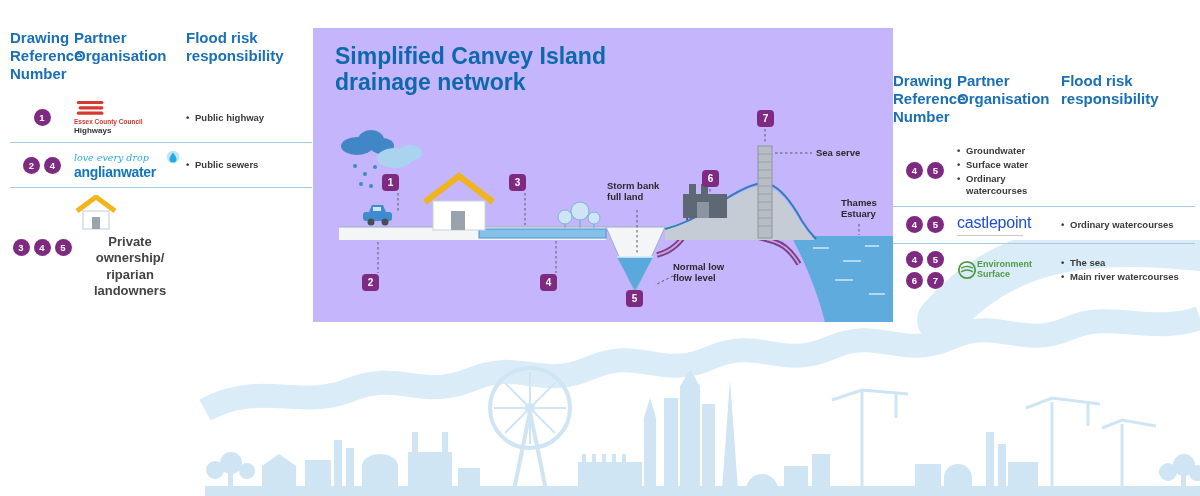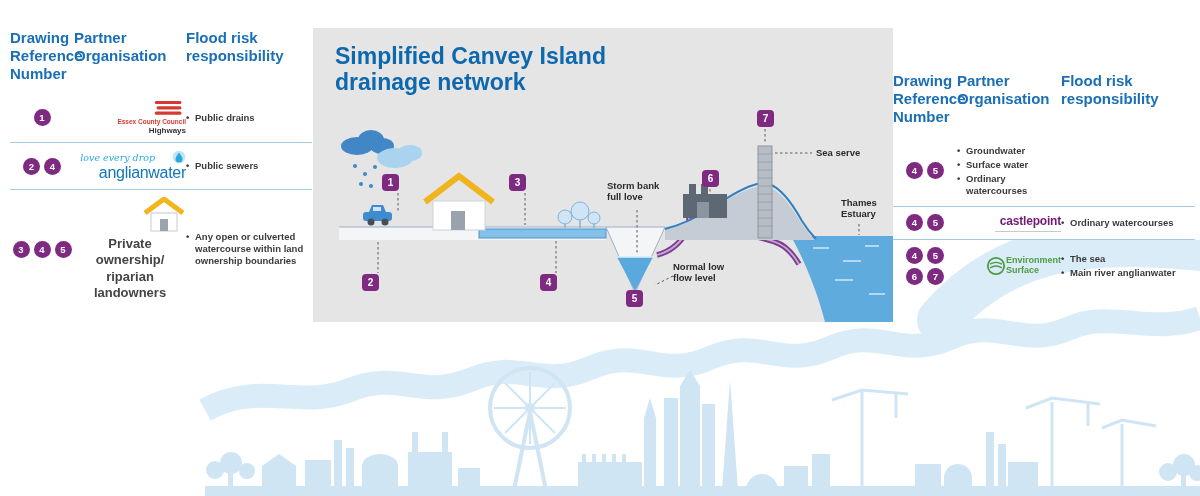--- a/index.html
+++ b/index.html
@@ -11,38 +11,38 @@
   .left-legend{left:10px;top:25px;width:302px}
   .right-legend{left:893px;top:68px;width:302px}
   .lrow{display:grid;grid-template-columns:64px 112px 126px;align-items:center;padding:7px 0}
   .right-legend .lrow{grid-template-columns:64px 104px 134px}
   .lrow.head{align-items:start;padding:4px 0 10px}
   .hcell{color:#1a6fb5;font-weight:bold;font-size:15px;line-height:1.2}
   .divider{border:none;border-top:1px solid #a6cbe4;margin:0}
   .refs{display:flex;gap:4px;flex-wrap:wrap;justify-content:center;align-content:center}
   .refs.two-by-two{width:44px;margin:0 auto}
   .badge{width:17px;height:17px;border-radius:50%;background:#7e2a80;color:#fff;font-size:9.5px;font-weight:bold;display:flex;align-items:center;justify-content:center}
-  .orgcell{display:flex;flex-direction:column;align-items:flex-end;justify-content:center;text-align:center}
+  .orgcell{display:flex;flex-direction:column;align-items:flex-start;justify-content:center;text-align:center}
   .org-red{color:#d6392f;font-size:6.5px;font-weight:bold;margin-top:2px}
   .org-sub{color:#333;font-size:8px;font-weight:bold;margin-top:1px}
   .org-lines{font-size:13px;color:#444;font-weight:bold;margin-top:3px;line-height:1.25}
   .items{list-style:none;font-size:9.5px;font-weight:bold;color:#3a3a3a}
   .items li{position:relative;padding-left:9px;margin:2px 0;line-height:1.25}
   .items li::before{content:"\2022";position:absolute;left:0}
   .aw-top{display:flex;align-items:center;gap:17px}
   .aw-script{font-family:"DejaVu Serif",serif;font-style:italic;color:#29a9e0;font-size:9.5px}
-  .aw-brand{color:#1375bc;font-weight:normal;font-size:16px;letter-spacing:-.3px}
-  .cp-brand{color:#701a75;font-weight:bold;font-size:12px;letter-spacing:-.2px}
+  .aw-brand{color:#1375bc;font-weight:bold;font-size:14px;letter-spacing:-.3px}
+  .cp-brand{color:#1d4ed8;font-weight:normal;font-size:16px;letter-spacing:-.2px}
   .cp-line{width:66px;height:1px;background:#c9c9c9;margin-top:3px}
   .ea{display:flex;align-items:center;}
   .ea-text{color:#4f9b45;font-weight:bold;font-size:9px;line-height:1.1;text-align:left}
   .ea-text span{display:block}
 
   
-  .panel{position:absolute;left:313px;top:28px;width:580px;height:294px;background:#e5e5e5;z-index:2;overflow:hidden}
+  .panel{position:absolute;left:313px;top:28px;width:580px;height:294px;background:#c4b5fd;z-index:2;overflow:hidden}
   .panel-title{position:absolute;left:22px;top:16px;font-size:23px;font-weight:bold;color:#0e68ae;line-height:1.12;z-index:3}
   .panel-title span{display:block}
   .diagram-svg{position:absolute;inset:0;width:100%;height:100%}
   .dbadge{position:absolute;width:17px;height:17px;background:#7e2a80;border-radius:4px;color:#fff;font-size:10px;font-weight:bold;display:flex;align-items:center;justify-content:center;z-index:3}
   .dlabel{position:absolute;font-size:9.5px;font-weight:bold;color:#2a2a2a;line-height:1.2;z-index:3}
   .dlabel span{display:block}
 
   
   .skyline{position:absolute;left:0;top:240px;width:1200px;height:256px;z-index:0}
 </style>
@@ -67,21 +67,21 @@
           <g fill="#d6392f">
             <rect x="2" y="1" width="30" height="3.6" rx="1.8"></rect>
             <rect x="4" y="7" width="28" height="3.6" rx="1.8"></rect>
             <rect x="2" y="13" width="30" height="3.6" rx="1.8"></rect>
           </g>
         </svg>
         <span class="org-red">Essex County Council</span>
         <span class="org-sub">Highways</span>
       </div>
       <ul class="items">
-        <li>Public drains</li>
+        <li>Public highway</li>
       </ul>
     </div>
 
     <hr class="divider">
 
     <div class="lrow">
       <div class="refs">
         <span class="badge">2</span>
         <span class="badge">4</span>
       </div>
@@ -113,21 +113,20 @@
           <polyline points="3,16 22,2 41,16" fill="none" stroke="#f2b51c" stroke-width="5"></polyline>
           <rect x="9" y="16" width="26" height="18" fill="#fff" stroke="#c4cad1"></rect>
           <rect x="18" y="22" width="8" height="12" fill="#9aa4ae"></rect>
         </svg>
         <div class="org-lines">
           <span>Private ownership/</span><br>
           <span>riparian landowners</span>
         </div>
       </div>
       <ul class="items">
-        <li>Any open or culverted watercourse within land ownership boundaries</li>
       </ul>
     </div>
   </section>
 
   <section class="panel">
     <h1 class="panel-title">
       <span>Simplified Canvey Island</span>
       <span>drainage network</span>
     </h1>
 
@@ -231,21 +230,21 @@
     <div class="dbadge" style="left:69px;top:146px">1</div>
     <div class="dbadge" style="left:49px;top:246px">2</div>
     <div class="dbadge" style="left:196px;top:146px">3</div>
     <div class="dbadge" style="left:227px;top:246px">4</div>
     <div class="dbadge" style="left:313px;top:262px">5</div>
     <div class="dbadge" style="left:389px;top:142px">6</div>
     <div class="dbadge" style="left:444px;top:82px">7</div>
 
     <div class="dlabel" style="left:294px;top:152px">
       <span>Storm bank</span>
-      <span>full love</span>
+      <span>full land</span>
     </div>
     <div class="dlabel" style="left:360px;top:233px">
       <span>Normal low</span>
       <span>flow level</span>
     </div>
     <div class="dlabel" style="left:503px;top:119px">Sea serve</div>
     <div class="dlabel" style="left:528px;top:169px">
       <span>Thames</span>
       <span>Estuary</span>
     </div>
@@ -303,21 +302,21 @@
             <path d="M4.5,13 q6.5,-4 13,0" fill="none" stroke="#4f9b45" stroke-width="1.5"></path>
           </svg>
           <div class="ea-text">
             <span>Environment</span>
             <span>Surface</span>
           </div>
         </div>
       </div>
       <ul class="items">
         <li>The sea</li>
-        <li>Main river anglianwater</li>
+        <li>Main river watercourses</li>
       </ul>
     </div>
   </section>
 
   <svg class="skyline" viewBox="0 0 1200 256">
 
     <path d="M205,170 C260,140 300,170 350,150 C400,130 420,160 470,140 C520,118 540,150 590,128 C640,106 660,140 710,118 C760,96 780,130 830,108 C880,86 900,120 950,98 C1000,76 1020,110 1070,88 C1110,70 1150,95 1200,78" fill="none" stroke="#d9ecf8" stroke-width="24"></path>
     <path d="M940,80 C1000,10 1080,-5 1200,8" fill="none" stroke="#d9ecf8" stroke-width="46" stroke-linecap="round"></path>
     <g fill="#cfe5f4">
 

